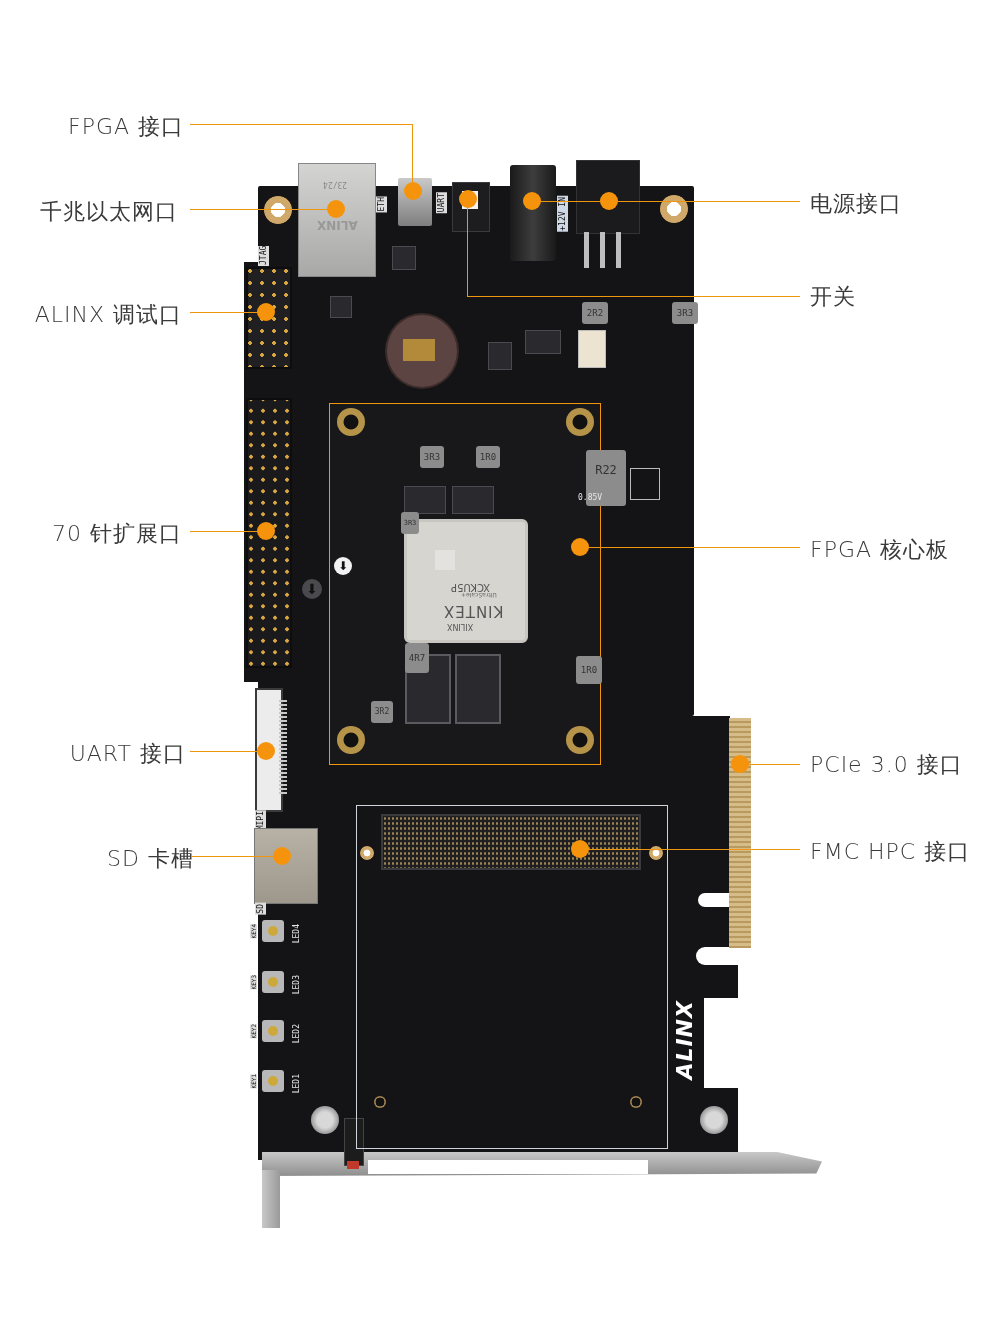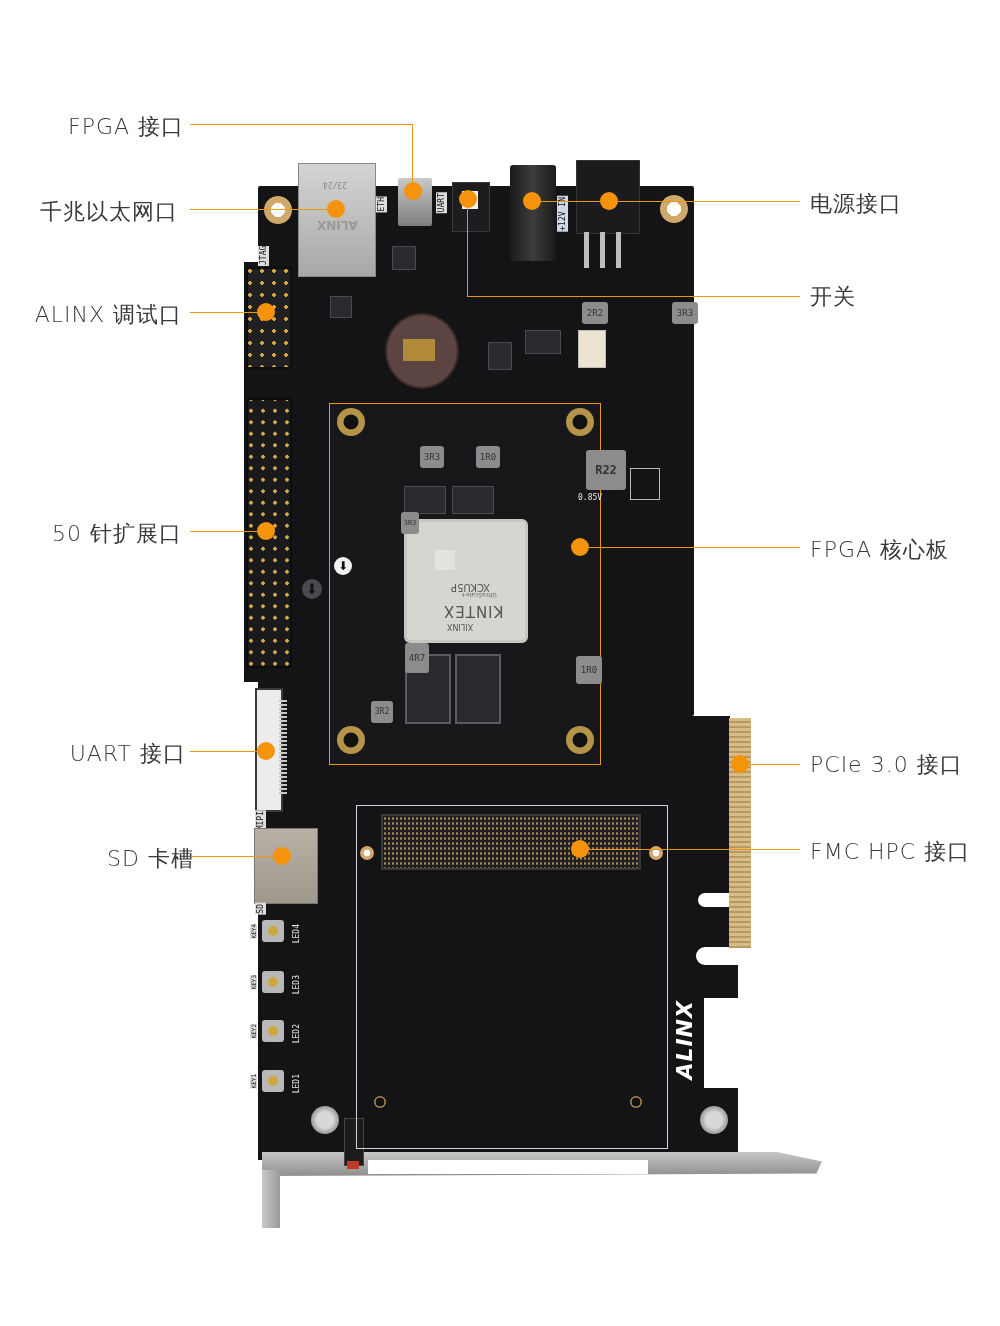--- a/index.html
+++ b/index.html
@@ -153,21 +153,21 @@
   </div>
 
   <div class="chip" style="left:405px; top:654px; width:42px; height:66px; border:2px solid #5a5a60;"></div>
   <div class="chip" style="left:455px; top:654px; width:42px; height:66px; border:2px solid #5a5a60;"></div>
 
   <div class="chip" style="left:404px; top:486px; width:40px; height:26px;"></div>
   <div class="chip" style="left:452px; top:486px; width:40px; height:26px;"></div>
 
   <div class="inductor" style="left:392px; top:446px; width:24px; height:22px; line-height:22px;"><span>3R3</span></div>
   <div class="inductor" style="left:448px; top:446px; width:24px; height:22px; line-height:22px;"><span>1R0</span></div>
-  <div class="inductor" style="left:558px; top:450px; width:40px; height:40px; line-height:40px; font-size:12px;font-weight:bold;"><span>R22</span></div>
+  <div class="inductor" style="left:558px; top:450px; width:40px; height:56px; line-height:40px; font-size:12px;"><span>R22</span></div>
   <div class="abs silk" style="left:578px; top:493px;">0.85V</div>
   <div class="inductor" style="left:373px; top:512px; width:18px; height:22px; line-height:22px; font-size:7px;"><span>3R3</span></div>
   <div class="inductor" style="left:377px; top:643px; width:24px; height:30px; line-height:30px;"><span>4R7</span></div>
   <div class="inductor" style="left:548px; top:656px; width:26px; height:28px; line-height:28px;"><span>1R0</span></div>
   <div class="inductor" style="left:343px; top:701px; width:22px; height:22px; line-height:22px; font-size:8px;"><span>3R2</span></div>
   <div class="abs" style="left:334px; top:557px; width:18px; height:18px; border-radius:50%; background:#f2f2f2; color:#111; font-size:12px; text-align:center; line-height:18px;">⬇</div>
 
   <div class="lead" style="left:190px; top:124px; width:222px; height:1px;"></div>
   <div class="lead" style="left:412px; top:124px; width:1px; height:68px;"></div>
   <div class="dot" style="left:413px; top:191px;"></div>
@@ -200,21 +200,21 @@
 
   <div class="lead" style="left:740px; top:764px; width:60px; height:1px;"></div>
   <div class="dot" style="left:740px; top:764px;"></div>
 
   <div class="lead" style="left:580px; top:849px; width:220px; height:1px;"></div>
   <div class="dot" style="left:580px; top:849px;"></div>
 
   <div class="label left" style="left:40px; top:114px; width:144px;">FPGA 接口</div>
   <div class="label left" style="left:10px; top:199px; width:168px;">千兆以太网口</div>
   <div class="label left" style="left:20px; top:302px; width:162px;">ALINX 调试口</div>
-  <div class="label left" style="left:20px; top:521px; width:162px;">50 针扩展口</div>
+  <div class="label left" style="left:20px; top:521px; width:162px;">70 针扩展口</div>
   <div class="label left" style="left:40px; top:741px; width:146px;">UART 接口</div>
   <div class="label left" style="left:60px; top:846px; width:134px;">SD 卡槽</div>
 
   <div class="label" style="left:810px; top:191px;">电源接口</div>
   <div class="label" style="left:810px; top:286px;font-family:Liberation Mono, monospace;">开关</div>
   <div class="label" style="left:810px; top:537px;">FPGA 核心板</div>
   <div class="label" style="left:810px; top:752px;">PCIe 3.0 接口</div>
   <div class="label" style="left:810px; top:839px;">FMC HPC 接口</div>
 
 </div>

